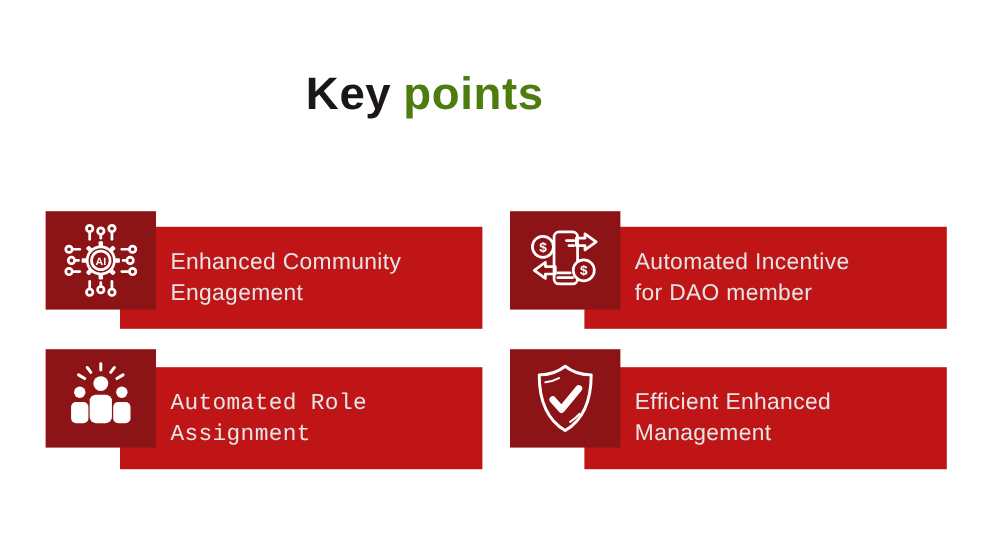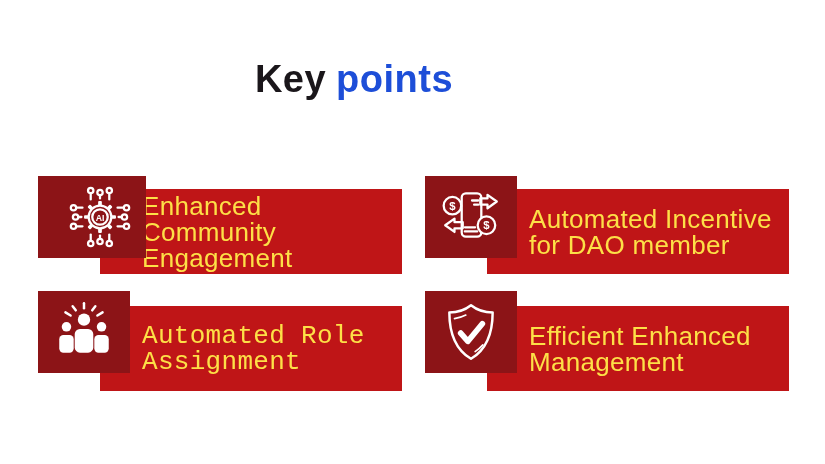--- a/index.html
+++ b/index.html
@@ -13,44 +13,44 @@
   .slide{position:absolute;inset:0;width:708px;height:464px;margin-top:21px;}
 
   
   .title{
     position:absolute;top:38px;left:0;right:0;
     display:flex;justify-content:center;gap:10px;
     font-size:38px;font-weight:800;letter-spacing:0.5px;
     line-height:1.1;margin:0;
   }
   .title .t-black{color:#1a161a;}
-  .title .t-red{color:#1d4ed8;}
+  .title .t-red{color:#4d7c0f;}
 
   
   .card{position:absolute;}
   .tile{
     position:absolute;z-index:2;
     width:92px;height:82px;
     background:#8c1417;
     display:flex;align-items:center;justify-content:center;
   }
   .bar{
     position:absolute;z-index:1;
     width:302px;height:85px;
     background:#bf1517;
     display:flex;align-items:center;
     padding-left:42px;box-sizing:border-box;
   }
   .bar .label{
-    color:#fde047;
-    font-size:26px;line-height:26px;letter-spacing:0.3px;
+    color:#e5e5e5;
+    font-size:19px;line-height:26px;letter-spacing:0.3px;
     white-space:pre-line;
   }
   
-  #card1 .tile{left:38px;top:155px;padding-left:16px;}  #card1 .bar{left:100px;top:168px;}
+  #card1 .tile{left:38px;top:155px;}  #card1 .bar{left:100px;top:168px;}
   #card2 .tile{left:425px;top:155px;} #card2 .bar{left:487px;top:168px;align-items:center;}
   #card3 .tile{left:38px;top:270px;}  #card3 .bar{left:100px;top:285px;font-family:Liberation Mono, monospace;}
   #card4 .tile{left:425px;top:270px;} #card4 .bar{left:487px;top:285px;}
 
   .icon-svg{display:block;}
 </style>
 </head>
 <body>
 
 <div class="slide">

